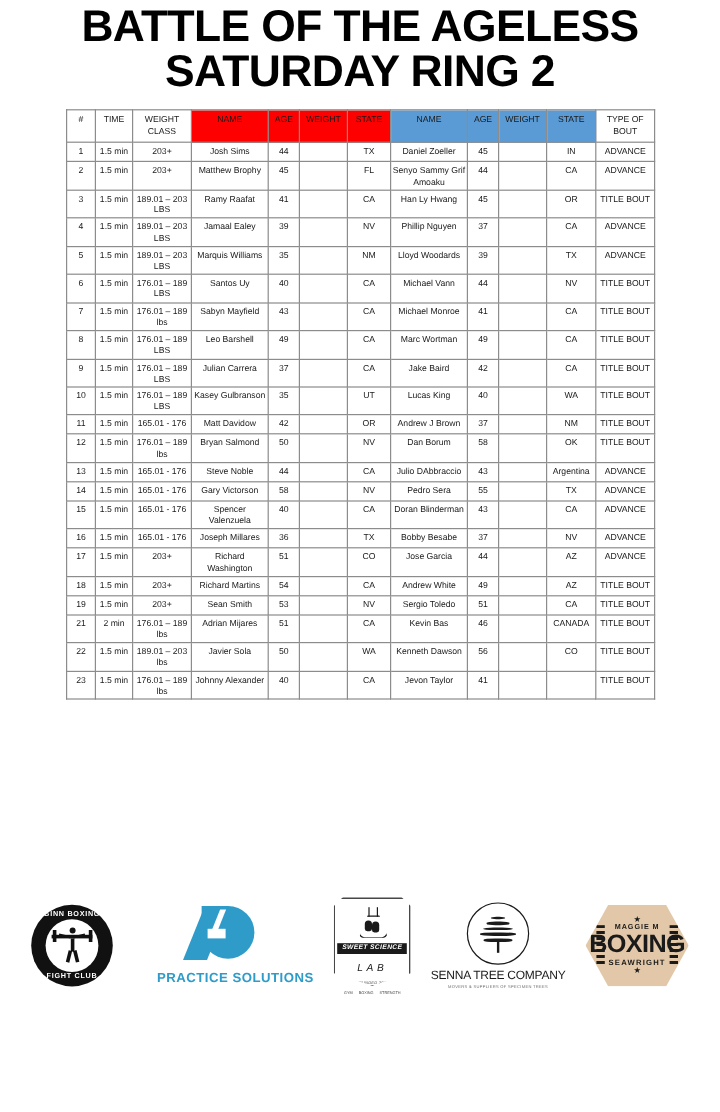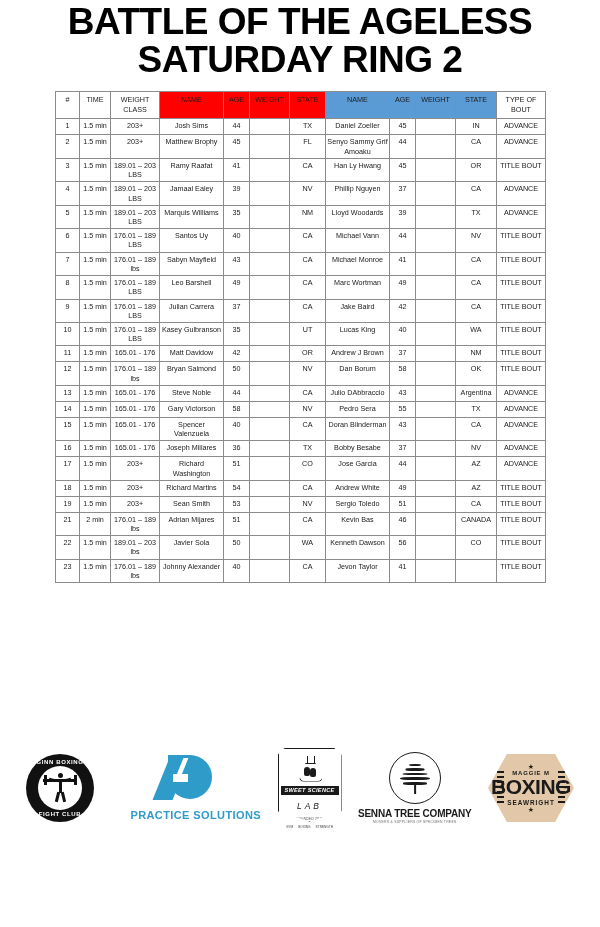--- a/index.html
+++ b/index.html
@@ -239,21 +239,21 @@
   .senna .tree .s1 { top: 3px;  width: 12px; height: 2.4px; }
   .senna .tree .s2 { top: 7px;  width: 19px; height: 2.6px; }
   .senna .tree .s3 { top: 11.5px; width: 25px; height: 2.8px; }
   .senna .tree .s4 { top: 16px; width: 30px; height: 3px; }
   .senna .tree .s5 { top: 21px; width: 24px; height: 2.6px; }
   .senna .tree .trunk {
     position: absolute; left: 50%; transform: translateX(-50%);
     top: 24px; width: 1.8px; height: 9px; background: #1a1a1a;
   }
   .senna .name {
-    margin-top: 4px; font-weight: bold; font-size: 10px; letter-spacing: -0.2px; color: #1a1a1a;
+    margin-top: 4px; font-weight: normal; font-size: 10px; letter-spacing: -0.2px; color: #1a1a1a;
   }
   .senna .tag {
     margin-top: 1px; font-size: 3.4px; letter-spacing: 0.25px; color: #6b6b6b;
   }
 
   
   .maggie {
     position: relative; width: 86px; height: 68px;
     background: #e2c8a8;
     clip-path: polygon(22% 0%, 78% 0%, 100% 50%, 78% 100%, 22% 100%, 0% 50%);

